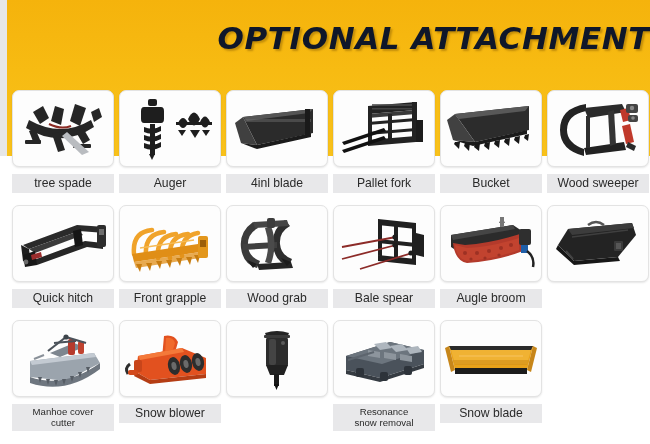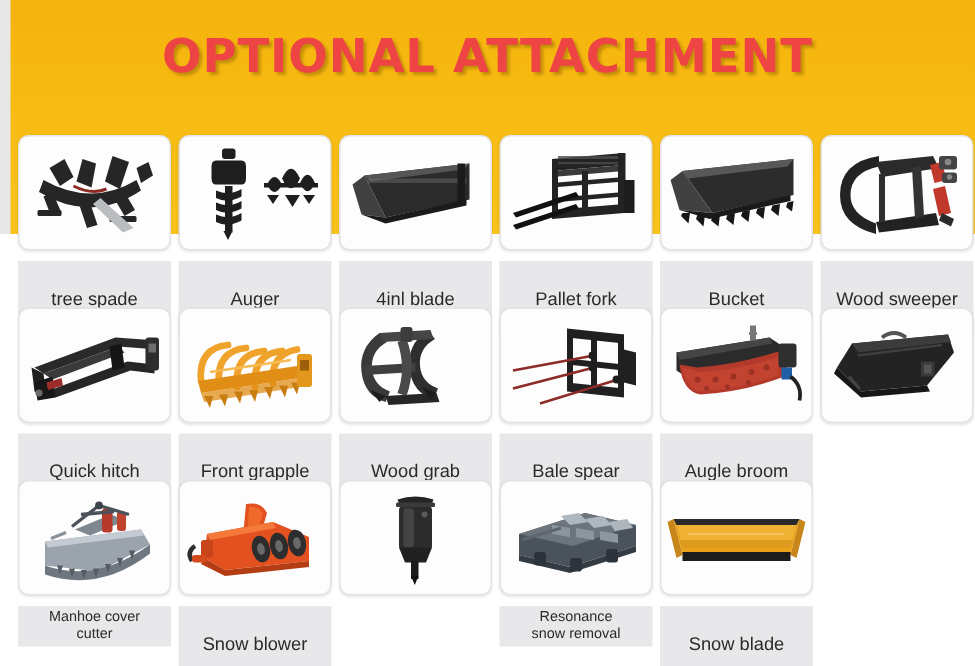--- a/index.html
+++ b/index.html
@@ -24,28 +24,29 @@
   }
   .banner-left-edge {
     position: absolute;
     left: 0; top: 0; width: 7px; height: 156px;
     background: #e7e7e7;
     z-index: 1;
   }
   .title {
     position: absolute;
     left: 0; right: 0; top: 20px;
-    text-align: center;
+    text-align: right;
     font-size: 31px;
     font-weight: 900;
     letter-spacing: 0.6px;
-    color: #ef4444;
+    color: #0f172a;
     text-shadow: 2px 2px 2px rgba(120,80,0,.40);
     z-index: 3;
     font-family: "DejaVu Sans", sans-serif;
+    font-style: italic;
   }
   
   .grid {
     position: absolute;
     left: 12px; top: 90px;
     width: 628px;
     display: grid;
     grid-template-columns: repeat(6, 1fr);
     grid-auto-rows: 115px;
     column-gap: 5px;
@@ -63,21 +64,21 @@
     overflow: hidden;
   }
   .card svg { display: block; }
   .label {
     margin-top: 7px;
     background: #e8e8ea;
     color: #2a2a2a;
     font-size: 12.2px;
     text-align: center;
     line-height: 15px;
-    padding: 18px 3px;
+    padding: 2px 3px;
     min-height: 19px;
     display: flex; align-items: center; justify-content: center;
     white-space: pre-line;
   }
   .label.two-line {
     font-size: 9.6px;
     line-height: 10.5px;
     padding: 3px 2px;
   }
 </style>

